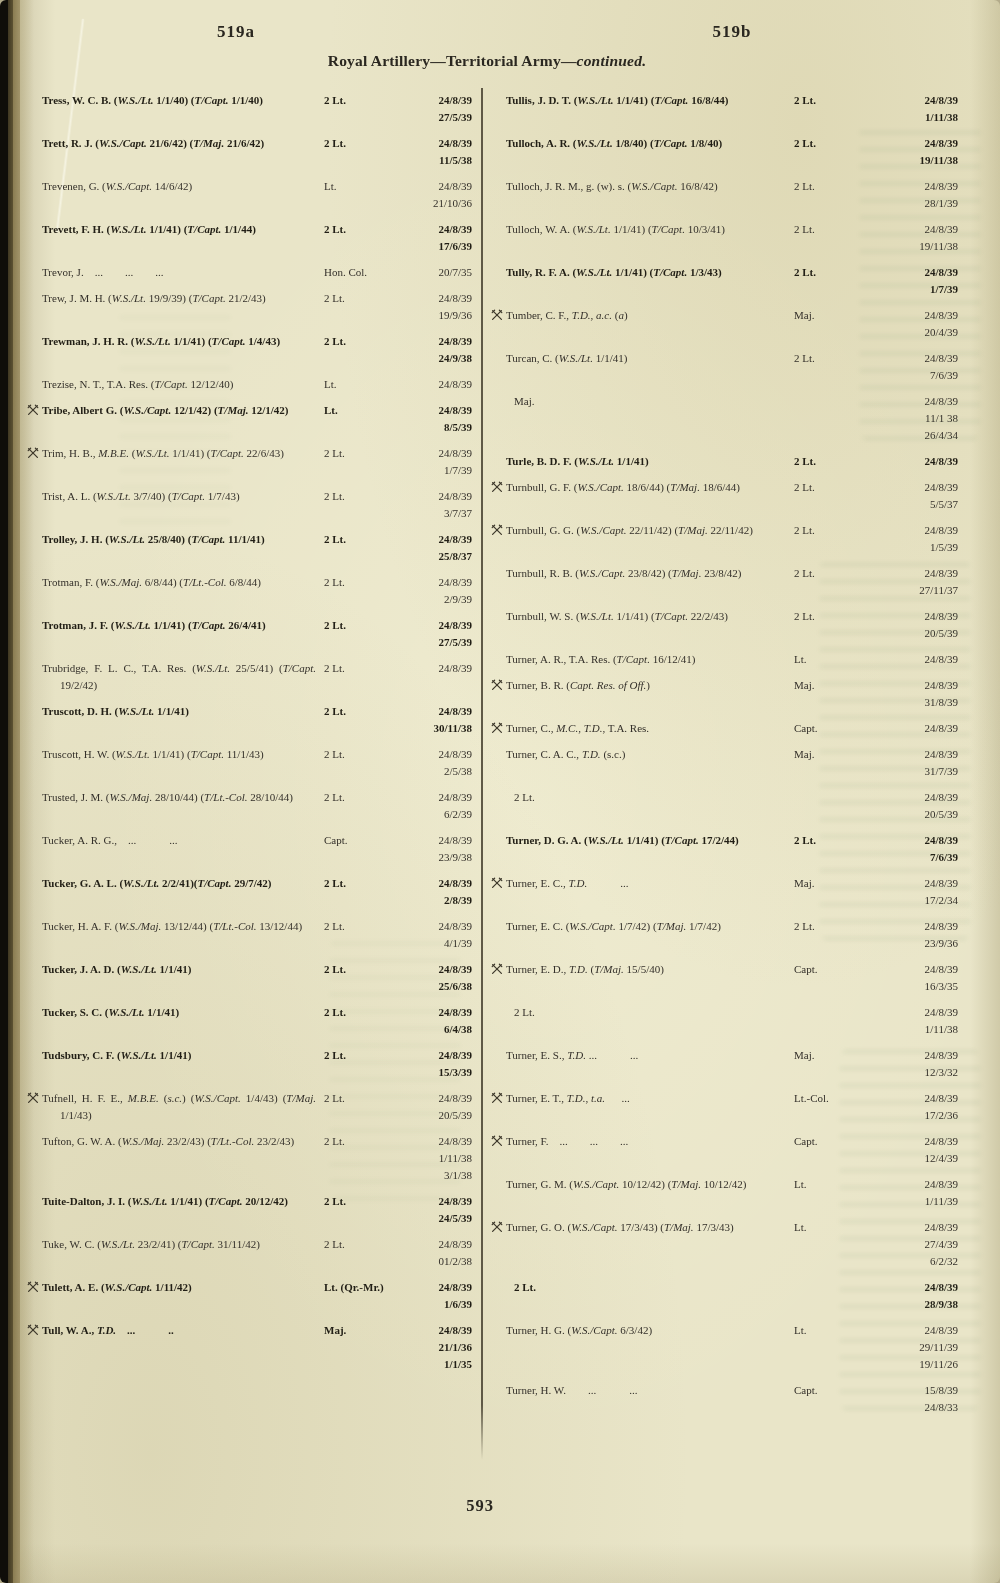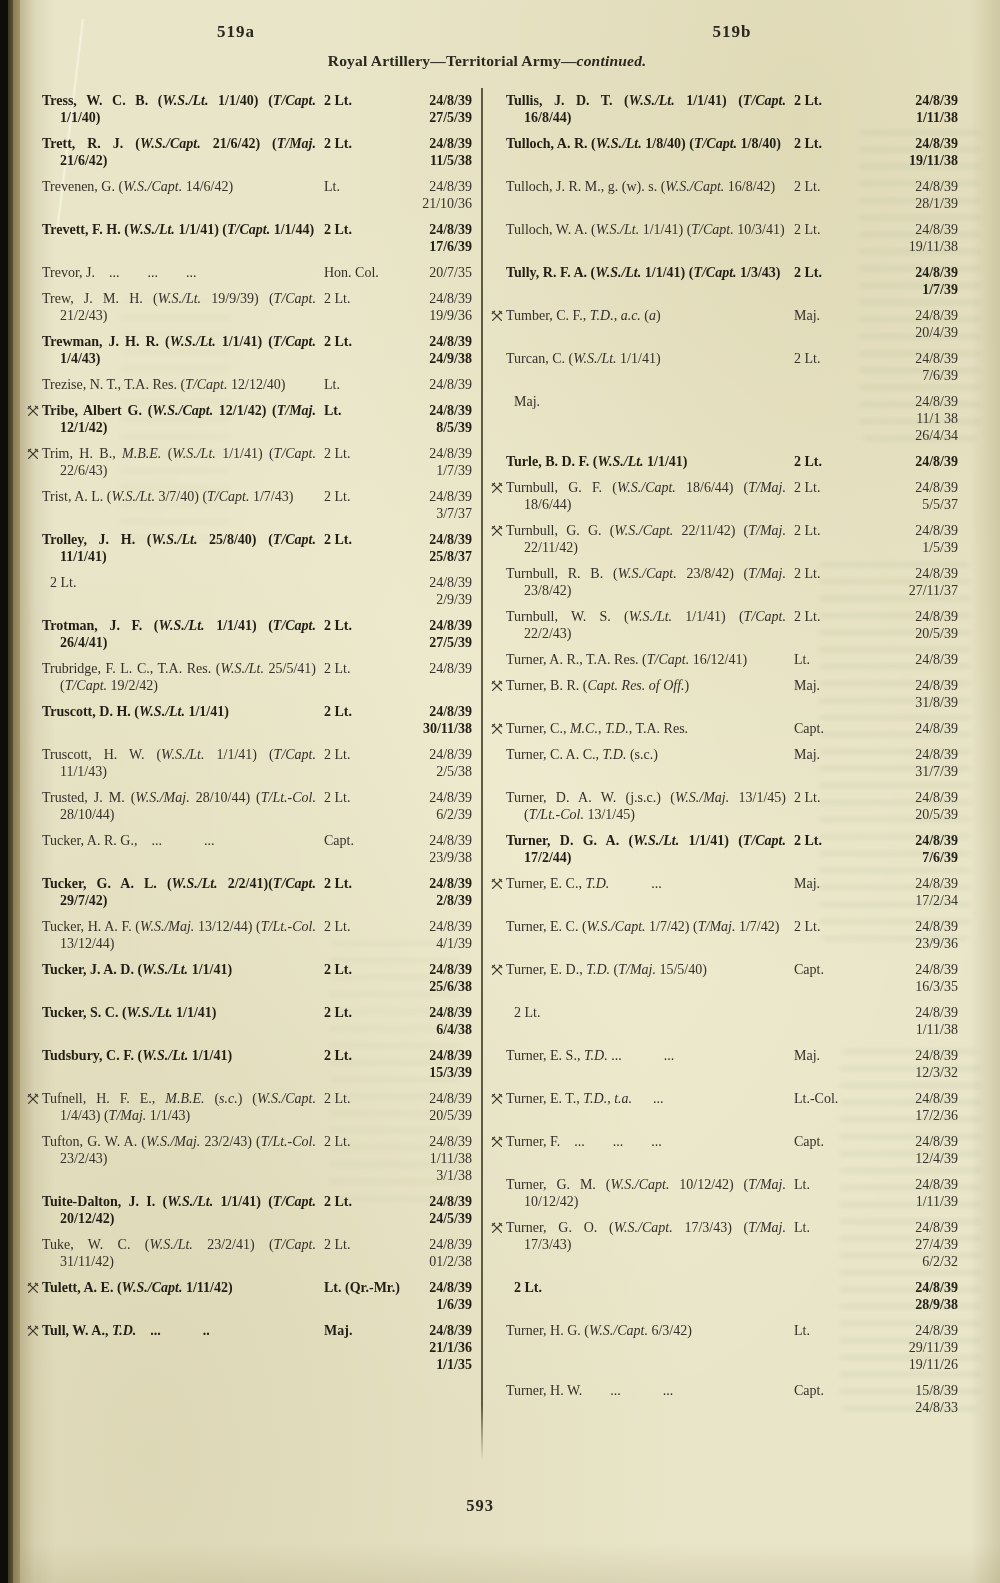--- a/index.html
+++ b/index.html
@@ -12,20 +12,21 @@
       radial-gradient(ellipse at 80% 8%, rgba(200,190,140,.30), transparent 42%),
       radial-gradient(ellipse at 15% 92%, rgba(175,165,115,.22), transparent 45%),
       radial-gradient(ellipse at 55% 50%, rgba(255,253,230,.25), transparent 60%),
       linear-gradient(90deg, rgba(120,108,70,.30) 0px, rgba(120,108,70,0) 55px),
       linear-gradient(270deg, rgba(150,140,95,.30) 0px, rgba(150,140,95,0) 30px),
       linear-gradient(0deg, rgba(150,140,95,.18) 0px, rgba(150,140,95,0) 40px),
       #e9e5c8;
     font-family:"Liberation Serif","DejaVu Serif",serif;
     color:#34302a;
     overflow:hidden;
+    border-radius:6px;
   }
   .spine{
     position:absolute;left:0;top:0;bottom:0;width:34px;
     background:linear-gradient(90deg,
       #0f0d09 0px,#0f0d09 8px,
       #3f3722 8px,#5d5233 13px,
       #8a7c52 13px,#a2946a 20px,
       rgba(170,158,112,.45) 20px,rgba(170,158,112,0) 34px);
   }
   .crease{
@@ -41,21 +42,21 @@
   .folio.right{left:692px;}
   .title{
     position:absolute;top:52px;left:17px;width:940px;text-align:center;
     font-weight:bold;font-size:15.5px;color:#2a2720;letter-spacing:.2px;
   }
   .title .it{font-style:italic;}
   .divider{
     position:absolute;left:481px;top:88px;width:2px;height:1372px;
     background:linear-gradient(180deg,rgba(80,74,56,.9) 0 96%,rgba(80,74,56,0));
   }
-  .col{position:absolute;top:92px;font-size:14px;line-height:17px;}
+  .col{position:absolute;top:92px;font-size:11px;line-height:17px;}
   .col.left{left:42px;width:430px;}
   .col.right{left:506px;width:452px;}
   .entry{display:flex;align-items:flex-start;margin-bottom:9px;}
   .entry.bold{font-weight:bold;color:#211e15;}
   .name{
     width:256px;padding-left:18px;text-indent:-18px;
     text-align:justify;position:relative;
   }
   .col.right .name{width:262px;}
   .rank{width:92px;padding-left:8px;white-space:nowrap;flex:none;}
@@ -192,20 +193,21 @@
       </div>
       <div class="entry bold">
         <span class="name"><span>Trolley, J. H. (</span><span class="it">W.S./Lt.</span><span> 25/8/40) (</span><span class="it">T/Capt.</span><span> 11/1/41)</span></span>
         <span class="rank">2 Lt.</span>
         <span class="dates">
           <div class="date-line">24/8/39</div>
           <div class="date-line">25/8/37</div>
         </span>
       </div>
       <div class="entry">
+        <span class="name"><span>Trotman, F. (</span><span class="it">W.S./Maj.</span><span> 6/8/44) (</span><span class="it">T/Lt.-Col.</span><span> 6/8/44)</span></span>
         <span class="rank">2 Lt.</span>
         <span class="dates">
           <div class="date-line">24/8/39</div>
           <div class="date-line">2/9/39</div>
         </span>
       </div>
       <div class="entry bold">
         <span class="name"><span>Trotman, J. F. (</span><span class="it">W.S./Lt.</span><span> 1/1/41) (</span><span class="it">T/Capt.</span><span> 26/4/41)</span></span>
         <span class="rank">2 Lt.</span>
         <span class="dates">
@@ -527,21 +529,20 @@
       </div>
       <div class="entry">
         <span class="name"><span>Turner, C. A. C., </span><span class="it">T.D.</span><span> (s.c.)</span></span>
         <span class="rank">Maj.</span>
         <span class="dates">
           <div class="date-line">24/8/39</div>
           <div class="date-line">31/7/39</div>
         </span>
       </div>
       <div class="entry">
-        <span class="name"><span>Turner, D. A. W. (j.s.c.) (</span><span class="it">W.S./Maj.</span><span> 13/1/45) (</span><span class="it">T/Lt.-Col.</span><span> 13/1/45)</span></span>
         <span class="rank">2 Lt.</span>
         <span class="dates">
           <div class="date-line">24/8/39</div>
           <div class="date-line">20/5/39</div>
         </span>
       </div>
       <div class="entry bold">
         <span class="name"><span>Turner, D. G. A. (</span><span class="it">W.S./Lt.</span><span> 1/1/41) (</span><span class="it">T/Capt.</span><span> 17/2/44)</span></span>
         <span class="rank">2 Lt.</span>
         <span class="dates">

